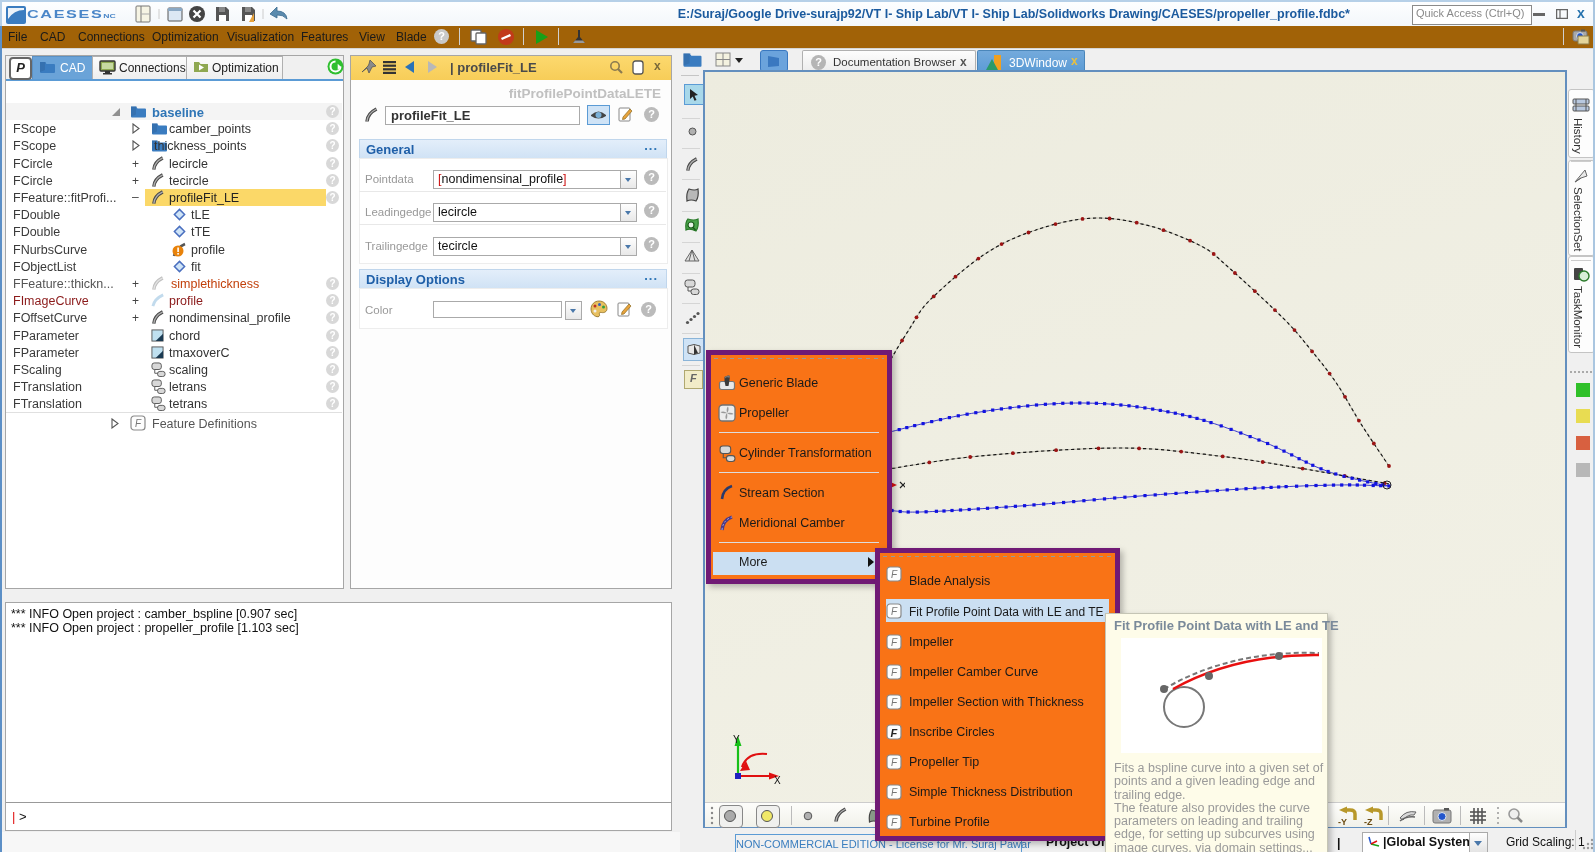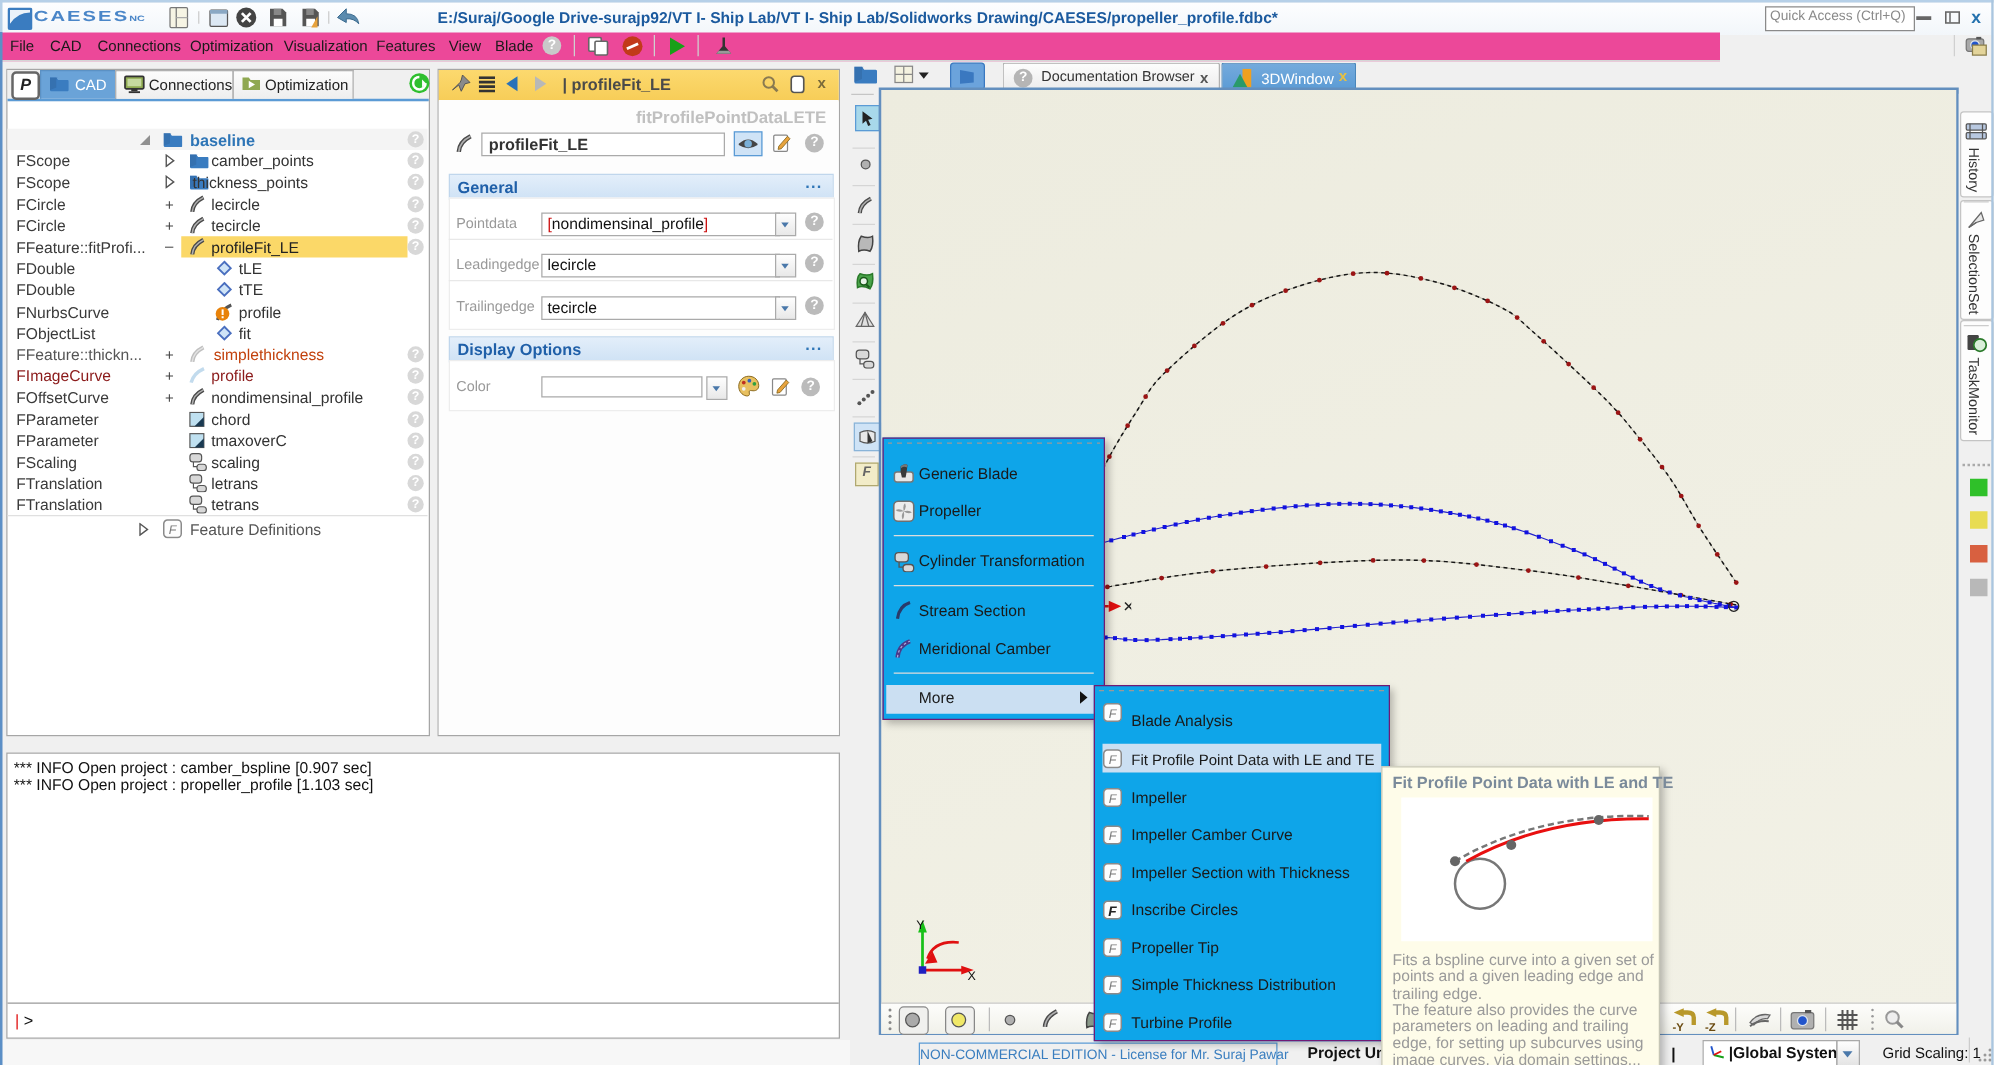--- a/index.html
+++ b/index.html
@@ -1,24 +1,24 @@
 <!DOCTYPE html>
 <html><head>
 <meta charset="utf-8">
 <style>
 html,body{margin:0;padding:0;}
 body{width:1595px;height:852px;overflow:hidden;font-family:"Liberation Sans",sans-serif;background:#f0f0f0;}
 .abs{position:absolute;}
 #app{position:relative;width:1595px;height:852px;background:#f0f0f0;}
 
 #titlebar{left:0;top:0;width:1595px;height:26px;background:linear-gradient(#fdfeff,#f2f6fa);border-top:2px solid #b6d0e8;}
-#wintitle{left:350px;top:5px;width:1000px;white-space:nowrap;text-align:left;color:#1b5a9e;font-weight:bold;font-size:12.5px;}
+#wintitle{left:350px;top:5px;width:1000px;white-space:nowrap;text-align:right;color:#1b5a9e;font-weight:bold;font-size:12.5px;}
 #quickaccess{left:1412px;top:3px;width:112px;height:16px;border:1px solid #8a8a8a;background:#fff;color:#8a8a8a;font-size:11px;padding:1px 3px;white-space:nowrap;overflow:hidden;}
 
-#menubar{left:0;top:26px;width:1376px;height:22px;background:#ec4899;border-bottom:1px solid #d5d5d5;}
+#menubar{left:0;top:26px;width:1595px;height:22px;background:#a16207;border-bottom:1px solid #d5d5d5;}
 .menuitem{position:absolute;top:4px;font-size:12px;color:#1a1a1a;}
 
 .panel{position:absolute;background:#fff;border:1px solid #a6a6a6;}
 
 #leftpanel{left:5px;top:55px;width:337px;height:532px;}
 .tabrow{position:absolute;left:0;top:0;width:100%;height:23px;background:#f0f0f0;border-bottom:2px solid #5b9bd5;}
 .tab{position:absolute;top:0;height:22px;font-size:12px;white-space:nowrap;border:1px solid #b0b0b0;border-bottom:none;background:linear-gradient(#fcfcfc,#eee);color:#222;}
 .tabsel{background:#6aa3d8;color:#fff;border-color:#5b91c4;}
 .treehdr{position:absolute;left:0;top:25px;width:100%;height:20px;border-bottom:1px solid #c8c8c8;background:#fff;font-size:12.5px;color:#222;}
 .trow{position:absolute;left:0;width:336px;height:17px;font-size:12.5px;color:#333;}
@@ -34,21 +34,21 @@
 .fdrop{position:absolute;width:15px;height:17px;background:linear-gradient(#fefefe,#e8e8e8);border:1px solid #aaa;}
 .fdrop:after{content:"";position:absolute;left:4px;top:7px;border-left:3.5px solid transparent;border-right:3.5px solid transparent;border-top:4px solid #4a78aa;}
 .q2{position:absolute;width:15px;height:15px;border-radius:8px;background:#bbb;color:#fff;font-size:11px;font-weight:bold;text-align:center;line-height:15px;}
 
 #console{left:5px;top:602px;width:665px;height:227px;}
 
 #viewport{left:703px;top:70px;width:860px;height:755px;background:linear-gradient(160deg,#edecdf,#f2f1e6);border:2px solid #638fbe;}
 #vtoolbar{position:absolute;left:0px;bottom:0px;width:860px;height:24px;background:linear-gradient(#fdfdfb,#f1f1ea);border-top:1px solid #ccc;}
 #rstrip{left:1567px;top:75px;width:28px;height:777px;background:#f0f0f0;}
 
-.menu{position:absolute;background:#0ea5e9;border:1px solid #701a75;box-shadow:3px 3px 6px rgba(0,0,0,0.25);}
+.menu{position:absolute;background:#f97316;border:5px solid #701a75;box-shadow:3px 3px 6px rgba(0,0,0,0.25);}
 .mitem{position:absolute;left:1px;font-size:12.5px;color:#1a1a1a;white-space:nowrap;}
 .msel{background:#cbdff2;}
 .msep{position:absolute;left:8px;right:8px;height:1px;background:#ddd;}
 .dash{position:absolute;left:3px;right:3px;top:3px;height:1px;background:repeating-linear-gradient(90deg,#999 0 4px,transparent 4px 8px);}
 
 #tooltip{left:1105px;top:613px;width:221px;height:250px;background:#fefce9;border:1px solid #c5c5b5;box-shadow:3px 3px 6px rgba(0,0,0,0.25);}
 
 #statusbar{left:680px;top:828px;width:915px;height:24px;background:#f0f0f0;font-size:12.5px;}
 </style>
 </head>

